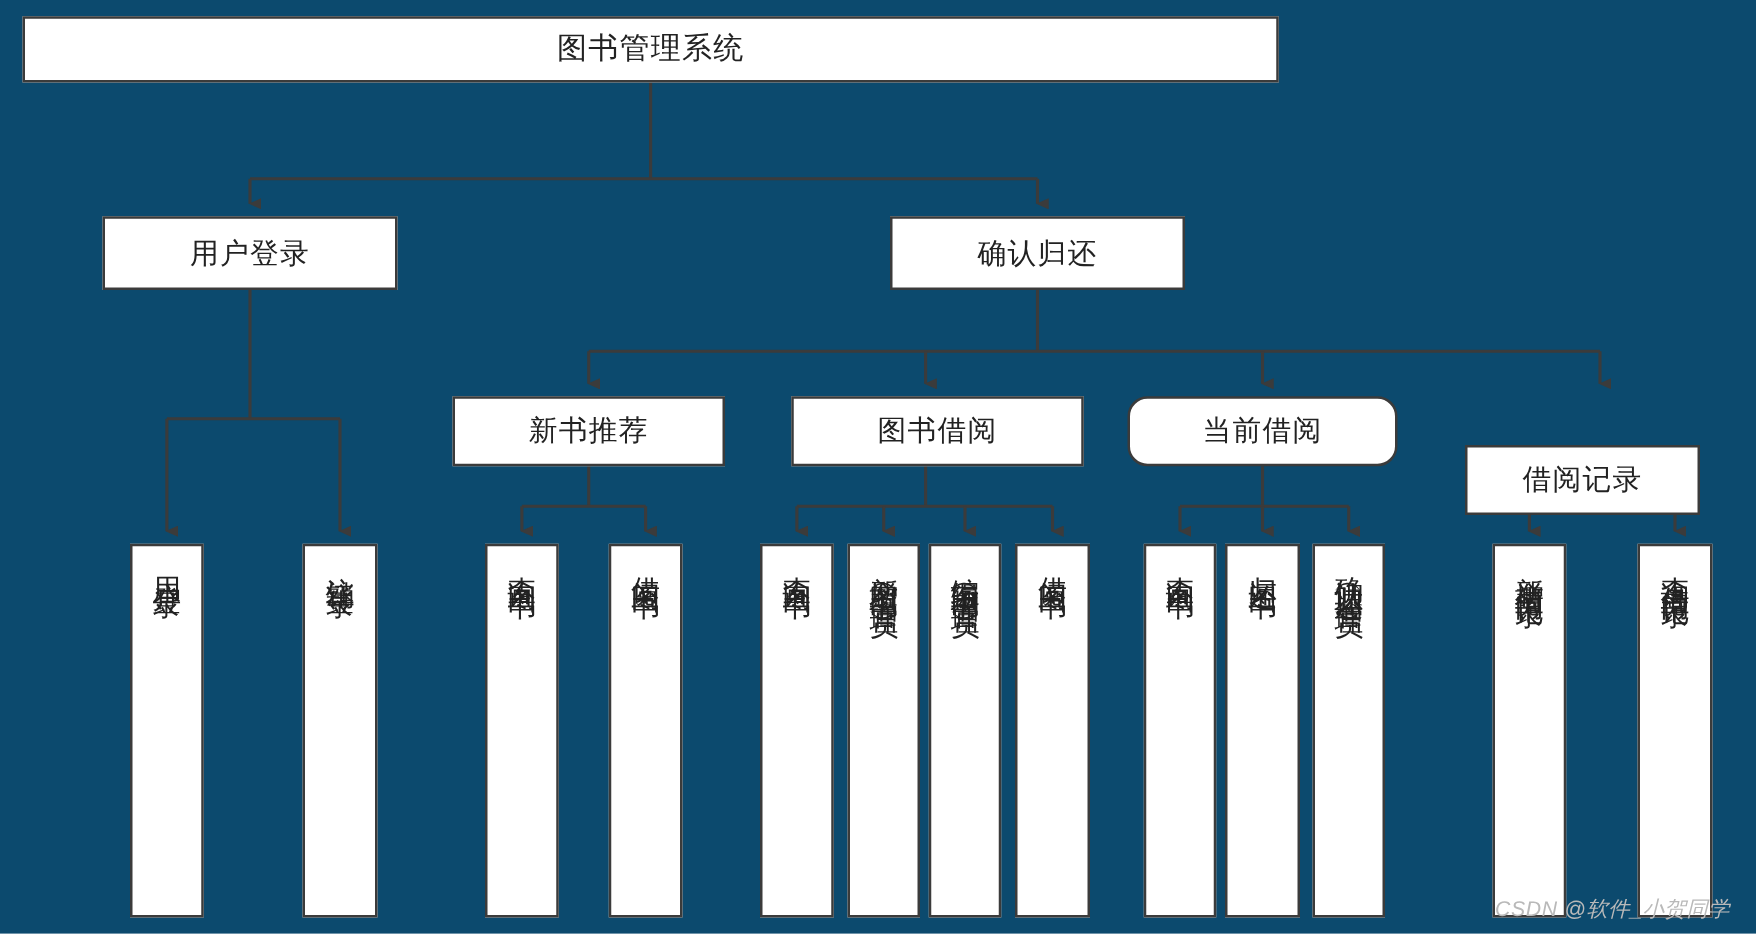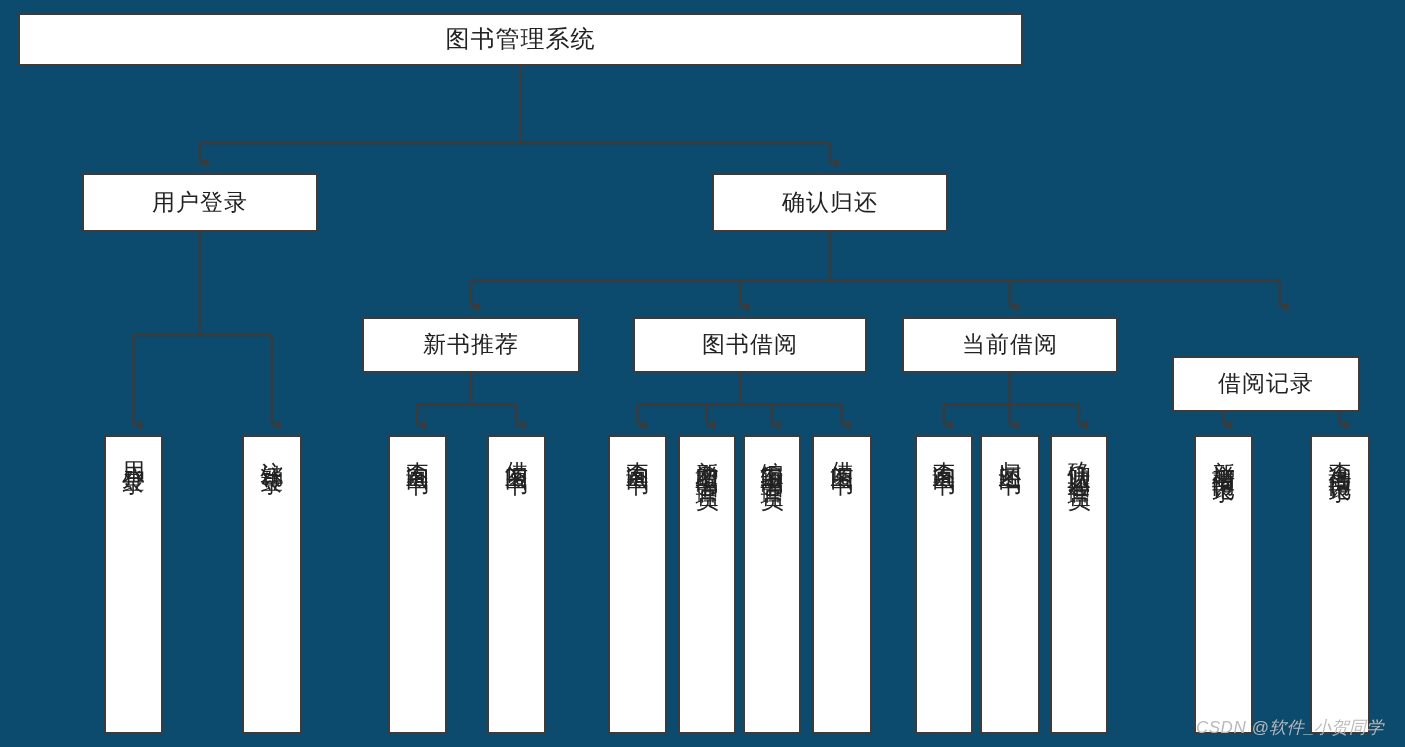--- a/index.html
+++ b/index.html
@@ -127,21 +127,21 @@
       </div>
       <div class="node horizontal" style="left: 712px; top: 173px; width: 236px; height: 59px;">
         <span class="label">确认归还</span>
       </div>
       <div class="node horizontal" style="left: 362px; top: 317px; width: 218px; height: 56px;">
         <span class="label">新书推荐</span>
       </div>
       <div class="node horizontal" style="left: 633px; top: 317px; width: 234px; height: 56px;">
         <span class="label">图书借阅</span>
       </div>
-      <div class="node horizontal" style="left: 902px; top: 317px; width: 216px; height: 56px;">
+      <div class="node horizontal" style="left: 902px; top: 317px; width: 216px; height: 56px; border-radius: 16px;">
         <span class="label">当前借阅</span>
       </div>
       <div class="node horizontal" style="left: 1172px; top: 317px; width: 188px; height: 56px; margin-top: 39px;">
         <span class="label">借阅记录</span>
       </div>
       <div class="node vertical" style="left: 104px; top: 435px; width: 59px; height: 299px;">
         <span class="label">用户登录</span>
       </div>
       <div class="node vertical" style="left: 242px; top: 435px; width: 60px; height: 299px;">
         <span class="label">注销登录</span>

